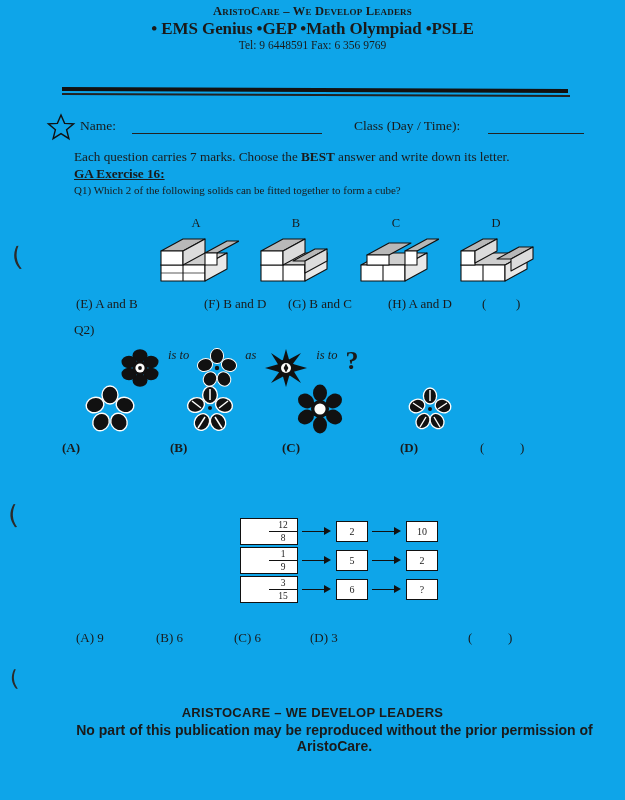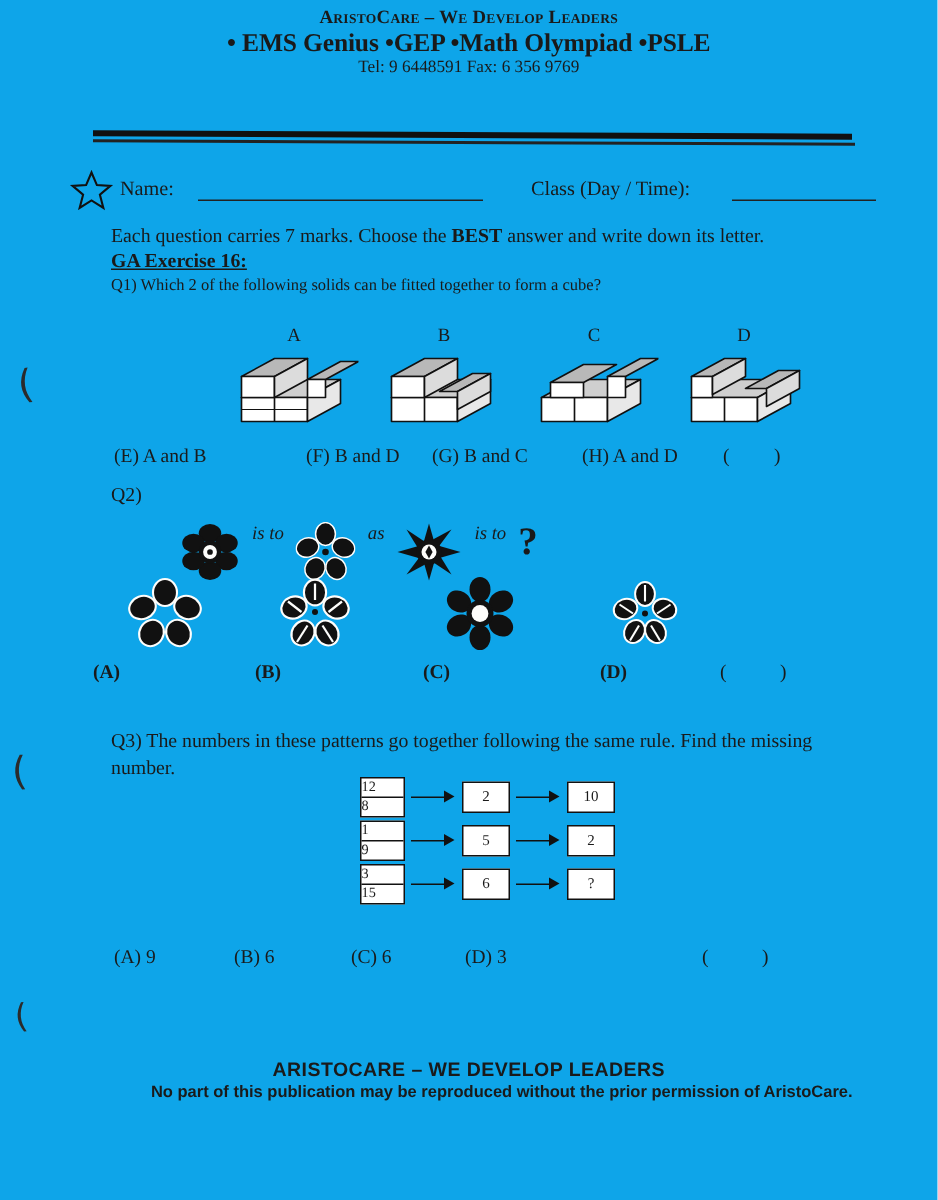--- a/index.html
+++ b/index.html
@@ -265,21 +265,23 @@
   .q3-row {
     display: flex;
     align-items: center;
     height: 28px;
     margin-bottom: 1px;
   }
   .stack-box {
     width: 28px;
     border: 1.3px solid #111;
     font-size: 9.5px;
+    text-align: center;
     background: #fff;
+    padding-left: 28px;
   }
   .stack-box div {
     height: 12px;
     line-height: 12px;
   }
   .stack-box .top { border-bottom: 1.3px solid #111; }
   .arrow {
     width: 38px;
     height: 12px;
     position: relative;
@@ -329,21 +331,21 @@
     width: 625px;
     text-align: center;
     font-family: "Liberation Sans", sans-serif;
   }
   .footer-title {
     font-size: 13px;
     font-weight: bold;
     letter-spacing: 0.3px;
   }
   .footer-note {
-    font-size: 11px;
+    font-size: 14px;
     font-weight: bold;
     margin-top: 2px;
     margin-left: 44px;
   }
 
   
   .artifact {
     position: absolute;
     font-size: 26px;
     color: #2b2b2b;
@@ -594,21 +596,20 @@
 
   <div class="q2-optlabels">
     <span style="left:0px;">(A)</span>
     <span style="left:108px;">(B)</span>
     <span style="left:220px;">(C)</span>
     <span style="left:338px;">(D)</span>
     <span class="paren" style="left:418px;">(</span>
     <span class="paren" style="left:458px;">)</span>
   </div>
 
-  <div class="q3-text">Q3) The numbers in these patterns go together following the same rule. Find the missing number.</div>
 
   <div class="q3-diagram">
 
     <div class="q3-row">
       <span class="stack-box">
         <div class="top">12</div>
         <div>8</div>
       </span>
       <span class="arrow"></span>
       <span class="mid-box">2</span>

